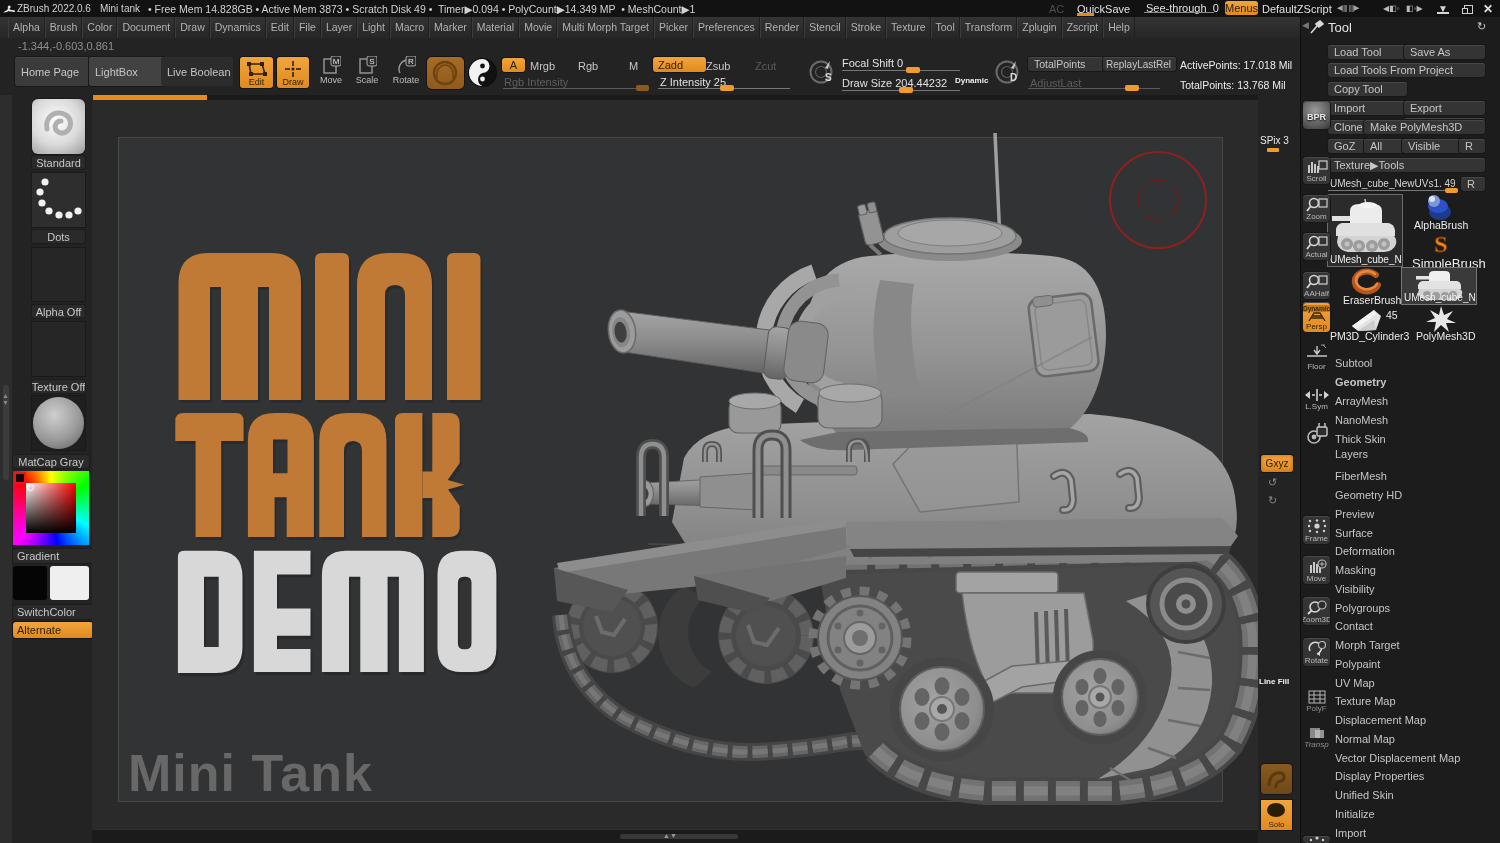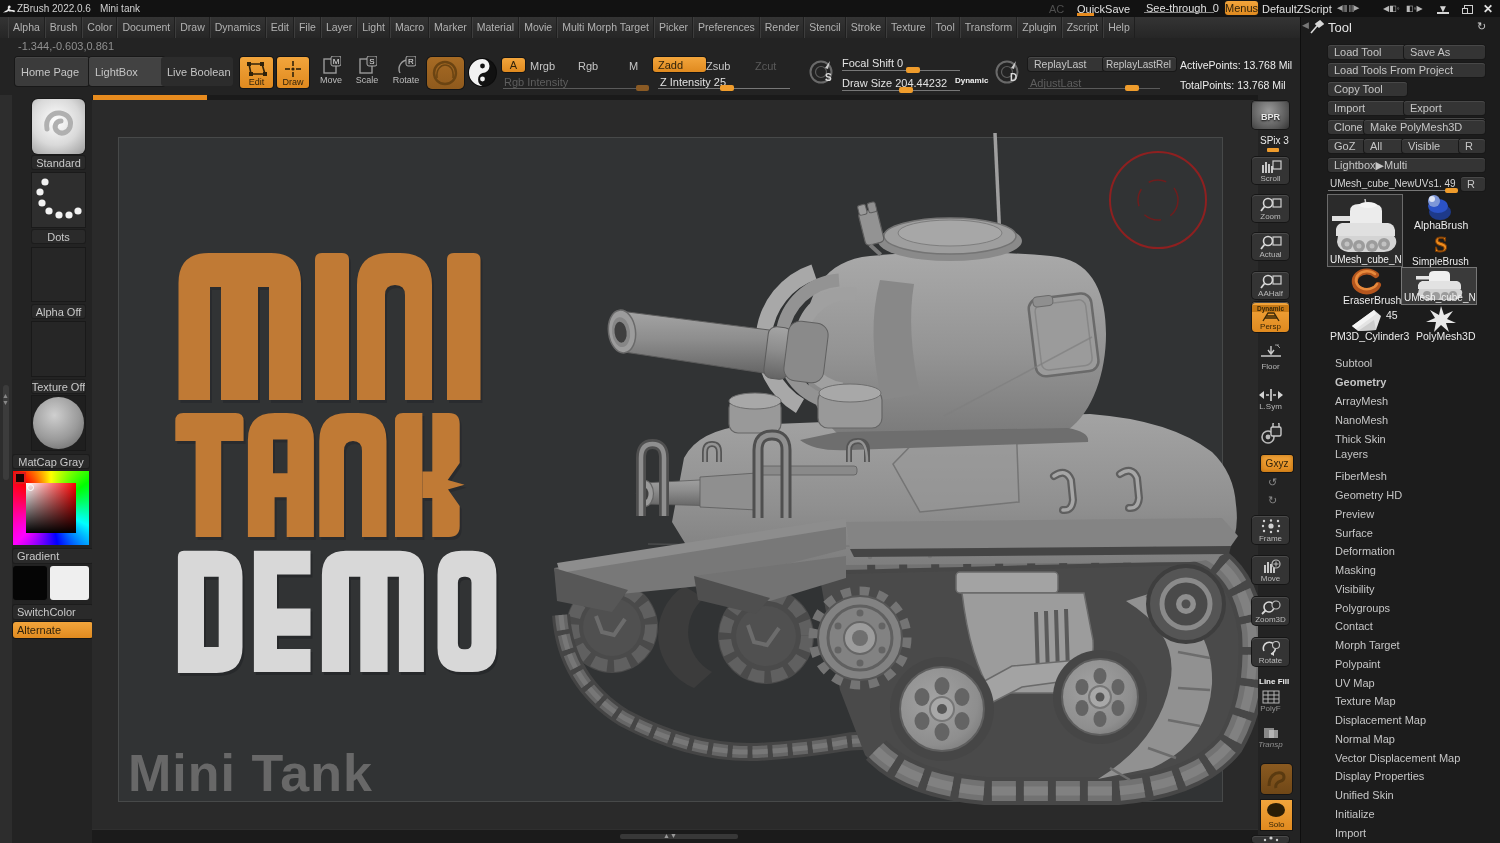--- a/index.html
+++ b/index.html
@@ -10,38 +10,39 @@
        font-size:11px;box-shadow:inset 0 1px 0 #484848, 0 0 0 1px #181818;
        padding:0 0 0 6px;display:flex;align-items:center;white-space:nowrap;overflow:hidden;}
   .btn.dim{color:#5d5d5d;margin-top:36px;}
   .obtn{position:absolute;background:linear-gradient(#f2a53c,#e08a1f);border-radius:3px;
         color:#31230b;font-size:11px;box-shadow:0 0 0 1px #151515;
         display:flex;align-items:center;white-space:nowrap;}
   .lbl{position:absolute;font-size:11px;color:#c6c6c6;white-space:nowrap;}
   .lblbox{position:absolute;background:#2a2a2a;border-radius:2px;color:#c9c9c9;
         font-size:11px;box-shadow:0 0 0 1px #1c1c1c;display:flex;align-items:center;
         justify-content:center;white-space:nowrap;overflow:hidden;}
-  .shelfbtn{position:absolute;left:1252px;width:37px;background:#343434;border-radius:4px;
+  .shelfbtn{position:absolute;left:1303px;width:27px;background:#343434;border-radius:4px;
         box-shadow:inset 0 1px 0 #4a4a4a,0 0 0 1px #161616;color:#b9b9b9;
         display:flex;flex-direction:column;align-items:center;justify-content:flex-end;
         font-size:8px;overflow:hidden;}
   .menuitem{display:inline-block;padding:0 4px;font-size:10.5px;color:#b2b2b2;line-height:21px;
         border-left:1px solid #3d3d3d;border-right:1px solid #1f1f1f;}
 </style></head>
 <body>
 <div id="root">
 
 <div class="abs" style="left:0;top:0;width:1500px;height:17px;background:#121212;"></div>
 <div class="abs" style="left:2px;top:2px;width:14px;height:13px;">
   <svg width="14" height="13" viewBox="0 0 22 13">
         <path d="M2 12 C5 7 7 9 9 6 C10 4 8 3 10 1 C12 -1 15 2 13 4 C12 5 11 4 12 6 C14 8 18 6 21 9 L19 11 C16 8 13 11 10 9 C7 12 5 10 2 12 Z" fill="#e8e8e8"></path>
       </svg>
 </div>
 <div class="lbl" style="left:17px;top:3px;color:#d2d2d2;font-size:10px;">ZBrush 2022.0.6</div>
 <div class="lbl" style="left:100px;top:3px;color:#d2d2d2;font-size:10px;">Mini tank</div>
+<div class="lbl" style="left:148px;top:3px;color:#d2d2d2;font-size:10.5px;">• Free Mem 14.828GB • Active Mem 3873 • Scratch Disk 49 •&nbsp; Timer▶0.094 • PolyCount▶14.349 MP &nbsp;• MeshCount▶1</div>
 <div class="lbl" style="left:1049px;top:3px;color:#4f4f4f;">AC</div>
 <div class="lbl" style="left:1077px;top:3px;color:#e0e0e0;">QuickSave</div>
 <div class="abs" style="left:1077px;top:13px;width:17px;height:3px;background:#e78b1e;"></div>
 <div class="lbl" style="left:1146px;top:2px;color:#e0e0e0;">See-through&nbsp; 0</div>
 <div class="abs" style="left:1144px;top:12px;width:70px;height:1px;background:#8a8a8a;"></div>
 <div class="obtn" style="left:1225px;top:1px;width:33px;height:14px;justify-content:center;">Menus</div>
 <div class="lbl" style="left:1262px;top:3px;color:#e0e0e0;">DefaultZScript</div>
 <div class="lbl" style="left:1337px;top:4px;color:#a8a8a8;font-size:7px;letter-spacing:-0.5px;">◀|||| ||||▶</div>
 <div class="lbl" style="left:1383px;top:4px;color:#b9b9b9;font-size:8px;">◀◧◦</div>
 <div class="lbl" style="left:1406px;top:4px;color:#b9b9b9;font-size:8px;">◧◦▶</div>
@@ -148,26 +149,26 @@
 <div class="abs" style="left:842px;top:90px;width:118px;height:1px;background:#777;"></div>
 <div class="abs" style="left:899px;top:87px;width:14px;height:6px;background:#ef9c2c;border-radius:2px;"></div>
 <div class="lbl" style="left:955px;top:76px;color:#f0f0f0;font-size:8px;font-weight:bold;">Dynamic</div>
 <div class="abs" style="left:994px;top:59px;width:26px;height:26px;">
   <svg width="26" height="26" viewBox="0 0 26 26">
         <circle cx="13" cy="13" r="10.5" fill="none" stroke="#6a6a6a" stroke-width="2"></circle>
         <circle cx="13" cy="13" r="5.5" fill="none" stroke="#5d5d5d" stroke-width="1.2"></circle>
         <path d="M17 9 L22 2 L20 10 Z" fill="#c9c9c9"></path>
         <text x="16" y="22" font-size="10" font-weight="bold" fill="#dcdcdc" font-family="Liberation Sans">D</text>
       </svg></div>
-<div class="btn" style="left:1028px;top:57px;width:70px;height:14px;font-size:10.5px;">ReplayLast</div>
+<div class="btn" style="left:1028px;top:57px;width:70px;height:14px;font-size:10.5px;">TotalPoints</div>
 <div class="btn" style="left:1103px;top:57px;width:70px;height:14px;font-size:10px;padding-left:3px;">ReplayLastRel</div>
 <div class="lbl" style="left:1030px;top:77px;color:#5e5e5e;">AdjustLast</div>
 <div class="abs" style="left:1028px;top:88px;width:132px;height:1px;background:#5a5a5a;"></div>
 <div class="abs" style="left:1125px;top:85px;width:14px;height:6px;background:#ef9c2c;border-radius:2px;"></div>
-<div class="lbl" style="left:1180px;top:59px;color:#ededed;font-size:10.5px;">ActivePoints: 13.768 Mil</div>
+<div class="lbl" style="left:1180px;top:59px;color:#ededed;font-size:10.5px;">ActivePoints: 17.018 Mil</div>
 <div class="lbl" style="left:1180px;top:79px;color:#ededed;font-size:10.5px;">TotalPoints: 13.768 Mil</div>
 
 <div class="abs" style="left:0;top:95px;width:92px;height:748px;background:#232323;"></div>
 <div class="abs" style="left:0;top:95px;width:12px;height:748px;background:#2d2d2d;"></div>
 <div class="abs" style="left:3px;top:385px;width:6px;height:95px;background:#3c3c3c;border-radius:3px;"></div>
 <div class="abs" style="left:2px;top:392px;color:#888;font-size:7px;">▲<br>▼</div>
 
 <div class="abs" style="left:32px;top:99px;width:53px;height:55px;border-radius:6px;background:radial-gradient(circle at 45% 40%, #ffffff, #d9d9d9 55%, #9b9b9b);box-shadow:0 0 0 1px #1a1a1a;">
   <svg width="53" height="55" viewBox="0 0 53 55">
         <path d="M15 30 C13 20 20 13 28 14 C36 15 40 21 38 28 C36 34 29 36 25 32 C21 28 24 22 29 22" fill="none" stroke="#b0b0b0" stroke-width="5" stroke-linecap="round"></path>
@@ -490,21 +491,21 @@
 <div class="btn" style="left:1328px;top:82px;width:73px;height:14px;">Copy Tool</div>
 <div class="btn dim" style="left:1404px;top:82px;width:75px;height:14px;">Paste Tool</div>
 <div class="btn" style="left:1328px;top:101px;width:73px;height:14px;">Import</div>
 <div class="btn" style="left:1404px;top:101px;width:75px;height:14px;">Export</div>
 <div class="btn" style="left:1328px;top:120px;width:32px;height:14px;">Clone</div>
 <div class="btn" style="left:1364px;top:120px;width:115px;height:14px;">Make PolyMesh3D</div>
 <div class="btn" style="left:1328px;top:139px;width:32px;height:14px;">GoZ</div>
 <div class="btn" style="left:1364px;top:139px;width:34px;height:14px;">All</div>
 <div class="btn" style="left:1402px;top:139px;width:54px;height:14px;">Visible</div>
 <div class="btn" style="left:1459px;top:139px;width:20px;height:14px;">R</div>
-<div class="btn" style="left:1328px;top:158px;width:151px;height:14px;">Lightbox▶Multi</div>
+<div class="btn" style="left:1328px;top:158px;width:151px;height:14px;">Texture▶Tools</div>
 <div class="lbl" style="left:1330px;top:178px;color:#d5d5d5;font-size:10px;">UMesh_cube_NewUVs1. 49</div>
 <div class="abs" style="left:1328px;top:190px;width:128px;height:1px;background:#777;"></div>
 <div class="abs" style="left:1445px;top:188px;width:13px;height:5px;background:#ef9c2c;border-radius:2px;"></div>
 <div class="btn" style="left:1461px;top:177px;width:18px;height:14px;">R</div>
 
 <div class="abs" style="left:1328px;top:195px;width:74px;height:71px;background:#2b2b2b;box-shadow:0 0 0 1px #6b6b6b;">
   <svg width="74" height="71" viewBox="0 0 74 71">
     <line x1="37" y1="4" x2="39" y2="16" stroke="#cfcfcf" stroke-width="1.5"></line>
     <rect x="4" y="21" width="18" height="5" fill="#e0e0e0"></rect>
     <path d="M22 16 Q22 9 31 9 L45 9 Q54 9 54 16 L54 28 L22 28 Z" fill="#ececec"></path>
@@ -531,21 +532,21 @@
         <ellipse cx="18" cy="18" rx="11" ry="8" fill="#1e3a8a"></ellipse>
         <ellipse cx="16" cy="12" rx="10" ry="7" fill="#2b52c7"></ellipse>
         <circle cx="12" cy="7" r="6" fill="#7e97d8"></circle>
         <circle cx="10" cy="5" r="3" fill="#dde4f5"></circle>
       </svg></div>
 <div class="lbl" style="left:1414px;top:219px;color:#ececec;font-size:10.5px;">AlphaBrush</div>
 <div class="abs" style="left:1428px;top:231px;width:26px;height:26px;">
   <svg width="26" height="26" viewBox="0 0 26 26">
         <text x="13" y="21" font-size="24" font-weight="bold" fill="#f08c1c" stroke="#7a3c05" stroke-width="1" text-anchor="middle" font-family="Liberation Serif">S</text>
       </svg></div>
-<div class="lbl" style="left:1412px;top:256px;color:#ececec;font-size:10px;">SimpleBrush</div>
+<div class="lbl" style="left:1412px;top:256px;color:#ececec;font-size:13px;">SimpleBrush</div>
 <div class="abs" style="left:1348px;top:268px;width:34px;height:27px;">
   <svg width="34" height="27" viewBox="0 0 34 27">
         <path d="M28 7 A12 10 0 1 0 30 17" fill="none" stroke="#b5561e" stroke-width="6" stroke-linecap="round"></path>
         <path d="M27 6 A11 9 0 1 0 29 16" fill="none" stroke="#e78a3c" stroke-width="2.5" stroke-linecap="round"></path>
       </svg></div>
 <div class="lbl" style="left:1343px;top:294px;color:#ececec;font-size:10.5px;">EraserBrush</div>
 <div class="abs" style="left:1402px;top:268px;width:74px;height:36px;background:#3a3a3a;box-shadow:0 0 0 1px #777;">
   <svg width="74" height="36" viewBox="0 0 74 36">
     <path d="M27 7 Q27 3 32 3 L43 3 Q48 3 48 7 L48 13 L27 13 Z" fill="#efefef"></path>
     <rect x="14" y="8" width="13" height="3.5" fill="#e5e5e5"></rect>

